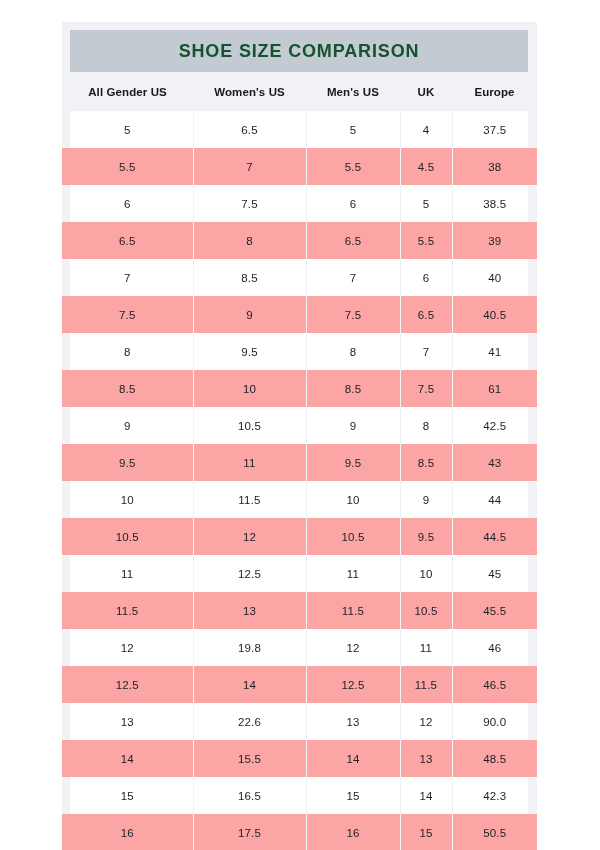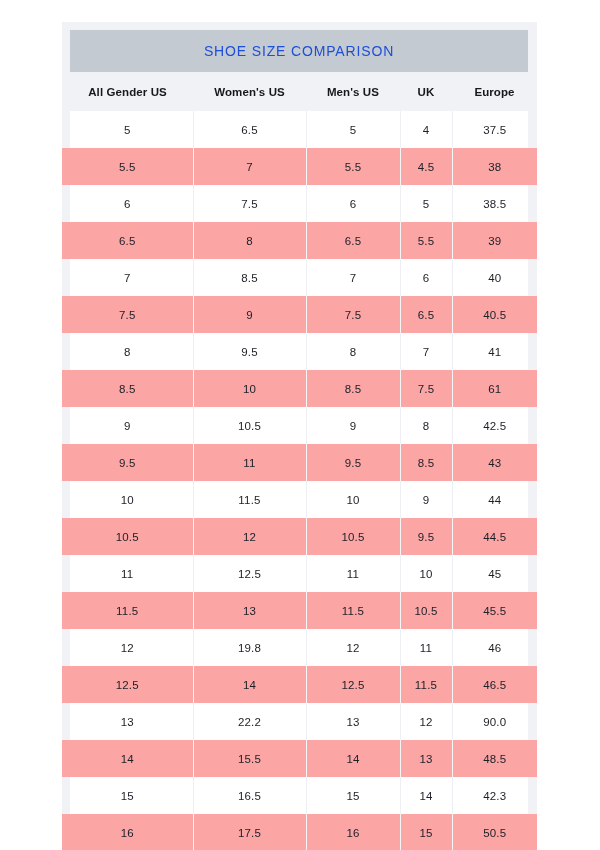--- a/index.html
+++ b/index.html
@@ -36,24 +36,24 @@
   
   .title-bar {
     margin: 8px 9px 0 8px;
     height: 42px;
     background: #c4cad1;
     display: flex;
     align-items: center;
     justify-content: center;
   }
   .title-bar .title-text {
-    font-size: 14px;
-    font-weight: normal;
+    font-size: 18px;
+    font-weight: bold;
     letter-spacing: 0.85px;
-    color: #1d4ed8;
+    color: #14532d;
     text-transform: uppercase;
   }
 
   
   table.size-table {
     border-collapse: collapse;
     width: 475px;
     table-layout: fixed;
   }
   table.size-table col.c0 { width: 131px; }
@@ -252,21 +252,21 @@
           </tr>
           <tr class="row-gray">
             <td>12.5</td>
             <td>14</td>
             <td>12.5</td>
             <td>11.5</td>
             <td>46.5</td>
           </tr>
           <tr class="row-white">
             <td>13</td>
-            <td>22.2</td>
+            <td>22.6</td>
             <td>13</td>
             <td>12</td>
             <td>90.0</td>
           </tr>
           <tr class="row-gray">
             <td>14</td>
             <td>15.5</td>
             <td>14</td>
             <td>13</td>
             <td>48.5</td>

